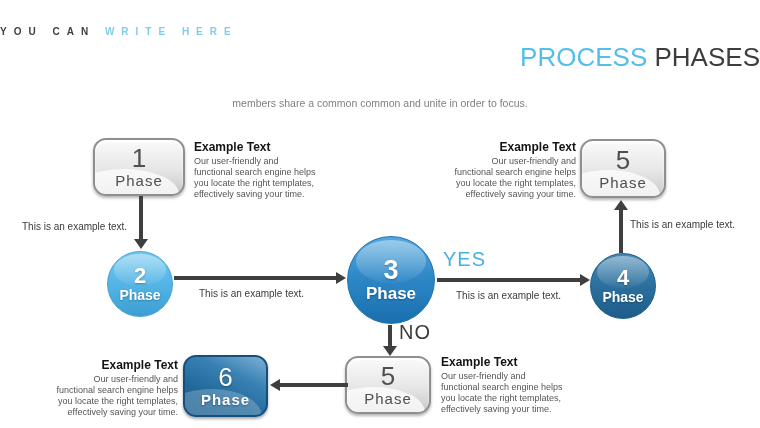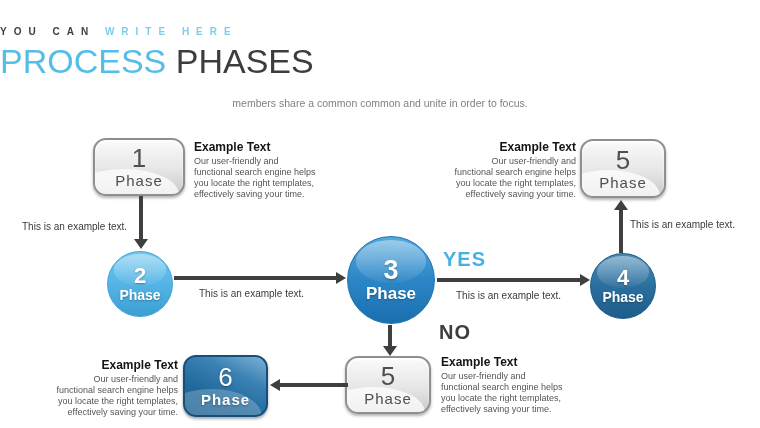--- a/index.html
+++ b/index.html
@@ -4,22 +4,22 @@
 <style>
   html,body{margin:0;padding:0;background:#fff;}
   .slide{position:relative;width:760px;height:428px;background:#ffffff;overflow:hidden;
          font-family:"Liberation Sans",sans-serif;}
 
   
   .tagline{position:absolute;top:26px;left:0;width:100%;text-align:left;
            font-size:10px;font-weight:bold;letter-spacing:7px;}
   .tag-dark{color:#3f3f3f;}
   .tag-light{color:#7ecdea;}
-  .title{position:absolute;top:42px;left:0;width:100%;text-align:left;margin:0;
-         font-size:34px;font-weight:400;letter-spacing:0px;}
+  .title{position:absolute;top:42px;left:0;width:100%;text-align:right;margin:0;
+         font-size:26px;font-weight:400;letter-spacing:0px;}
   .title-blue{color:#54bee9;}
   .title-gray{color:#3d3d3d;}
   .subtitle{position:absolute;top:93px;left:0;width:100%;text-align:center;
             font-size:10.5px;color:#808080;line-height:21px;}
 
   
   .node{position:absolute;display:flex;flex-direction:column;align-items:center;
         justify-content:center;text-align:center;box-sizing:border-box;}
   .node .content{position:relative;z-index:3;display:flex;flex-direction:column;align-items:center;}
 
@@ -56,21 +56,21 @@
   
   .shaft{position:absolute;background:#3f3f3f;}
   .head{position:absolute;width:0;height:0;}
   .head-down{border-left:7px solid transparent;border-right:7px solid transparent;border-top:10px solid #3f3f3f;}
   .head-up{border-left:7px solid transparent;border-right:7px solid transparent;border-bottom:10px solid #3f3f3f;}
   .head-right{border-top:6px solid transparent;border-bottom:6px solid transparent;border-left:10px solid #3f3f3f;}
   .head-left{border-top:6px solid transparent;border-bottom:6px solid transparent;border-right:10px solid #3f3f3f;}
 
   
   .note{position:absolute;font-size:10px;color:#3b3b3b;white-space:nowrap;}
-  .decision{position:absolute;font-size:20px;font-weight:bold;letter-spacing:1px;}
+  .decision{position:absolute;font-size:20px;font-weight:normal;letter-spacing:1px;}
   .yes{color:#45b2e2;}
   .no{color:#3c3c3c;}
 
   .ex-block{position:absolute;}
   .ex-block.left{text-align:left;}
   .ex-block.right{text-align:right;}
   .ex-heading{font-size:12px;font-weight:bold;color:#141414;margin-bottom:2px;}
   .ex-line{font-size:9px;color:#555555;line-height:11px;}
 </style>
 </head>
@@ -151,21 +151,21 @@
   <div class="shaft" style="left:388px;top:325px;width:4px;height:22px;"></div>
   <div class="head head-down" style="left:383px;top:346px;"></div>
 
   <div class="head head-up" style="left:614px;top:200px;"></div>
   <div class="shaft" style="left:619px;top:210px;width:4px;height:43px;"></div>
 
   <div class="head head-left" style="left:270px;top:379px;"></div>
   <div class="shaft" style="left:280px;top:383px;width:68px;height:4px;"></div>
 
   <div class="decision yes" style="left:443px;top:248px;">YES</div>
-  <div class="decision no" style="left:399px;top:321px;margin-left:40px;">NO</div>
+  <div class="decision no" style="left:399px;top:321px;">NO</div>
 
   <div class="note" style="left:22px;top:221px;">This is an example text.</div>
   <div class="note" style="left:199px;top:288px;">This is an example text.</div>
   <div class="note" style="left:456px;top:290px;">This is an example text.</div>
   <div class="note" style="left:630px;top:219px;">This is an example text.</div>
 
   <div class="ex-block left" style="left:194px;top:140px;width:140px;">
     <div class="ex-heading">Example Text</div>
     <div class="ex-line">Our user-friendly and</div>
     <div class="ex-line">functional search engine helps</div>

